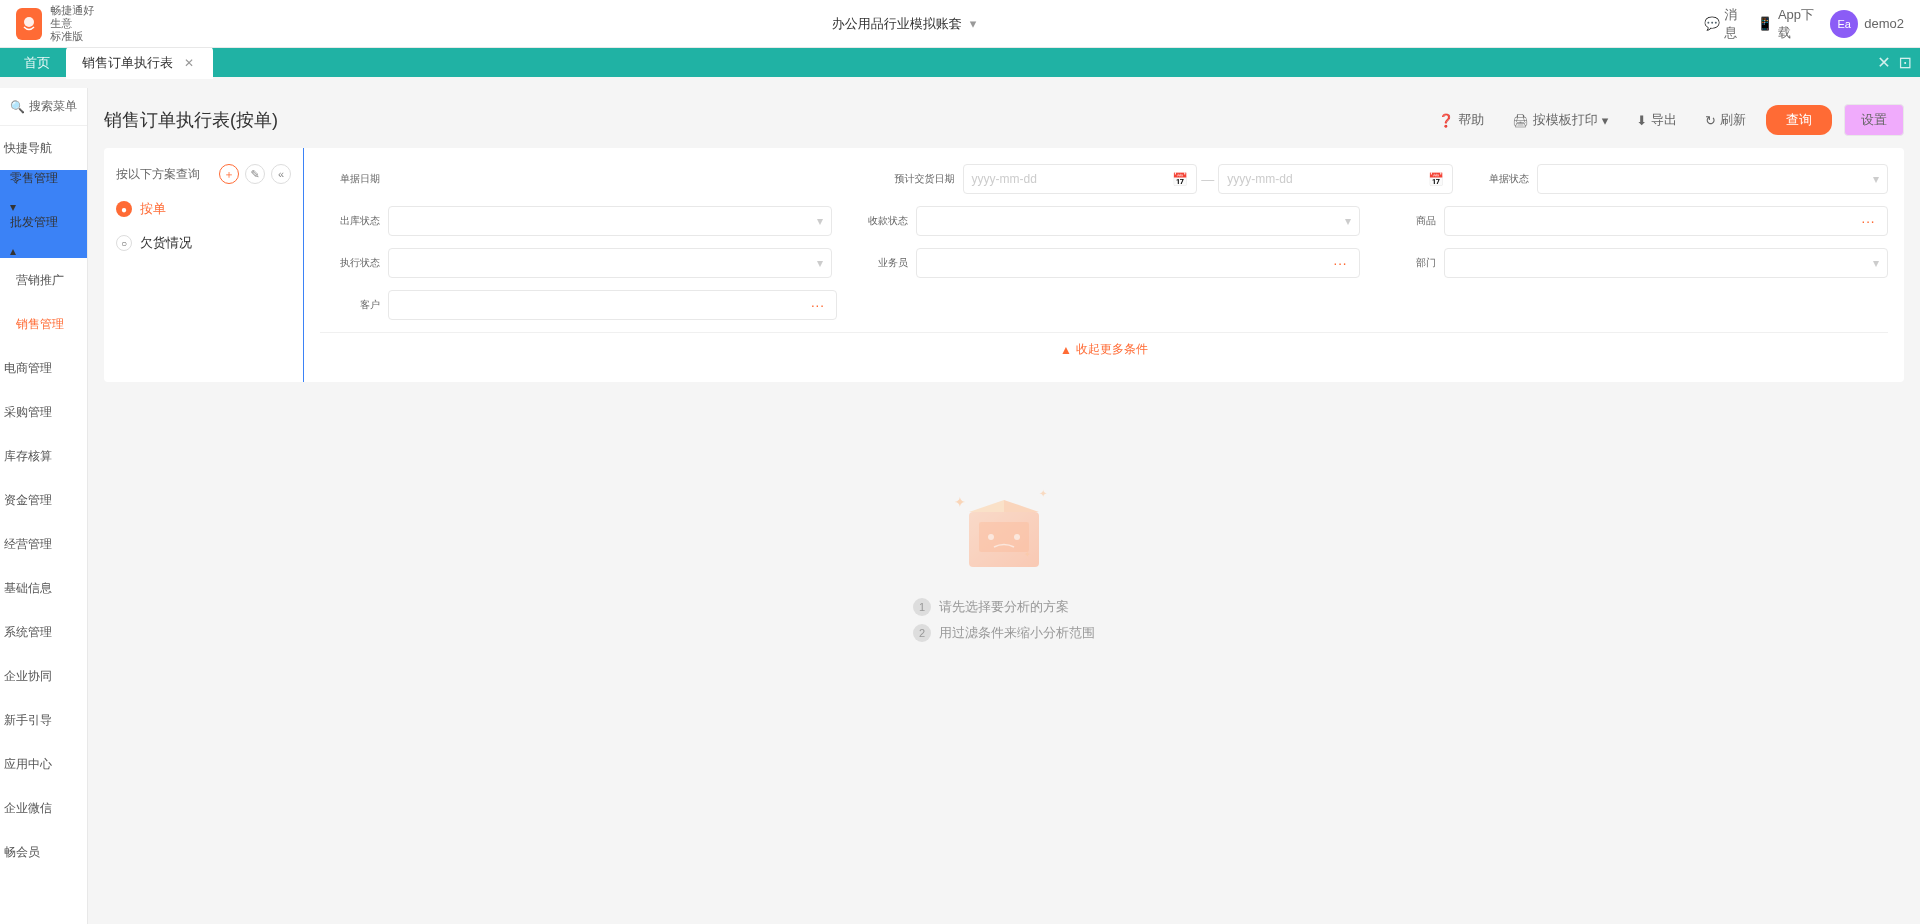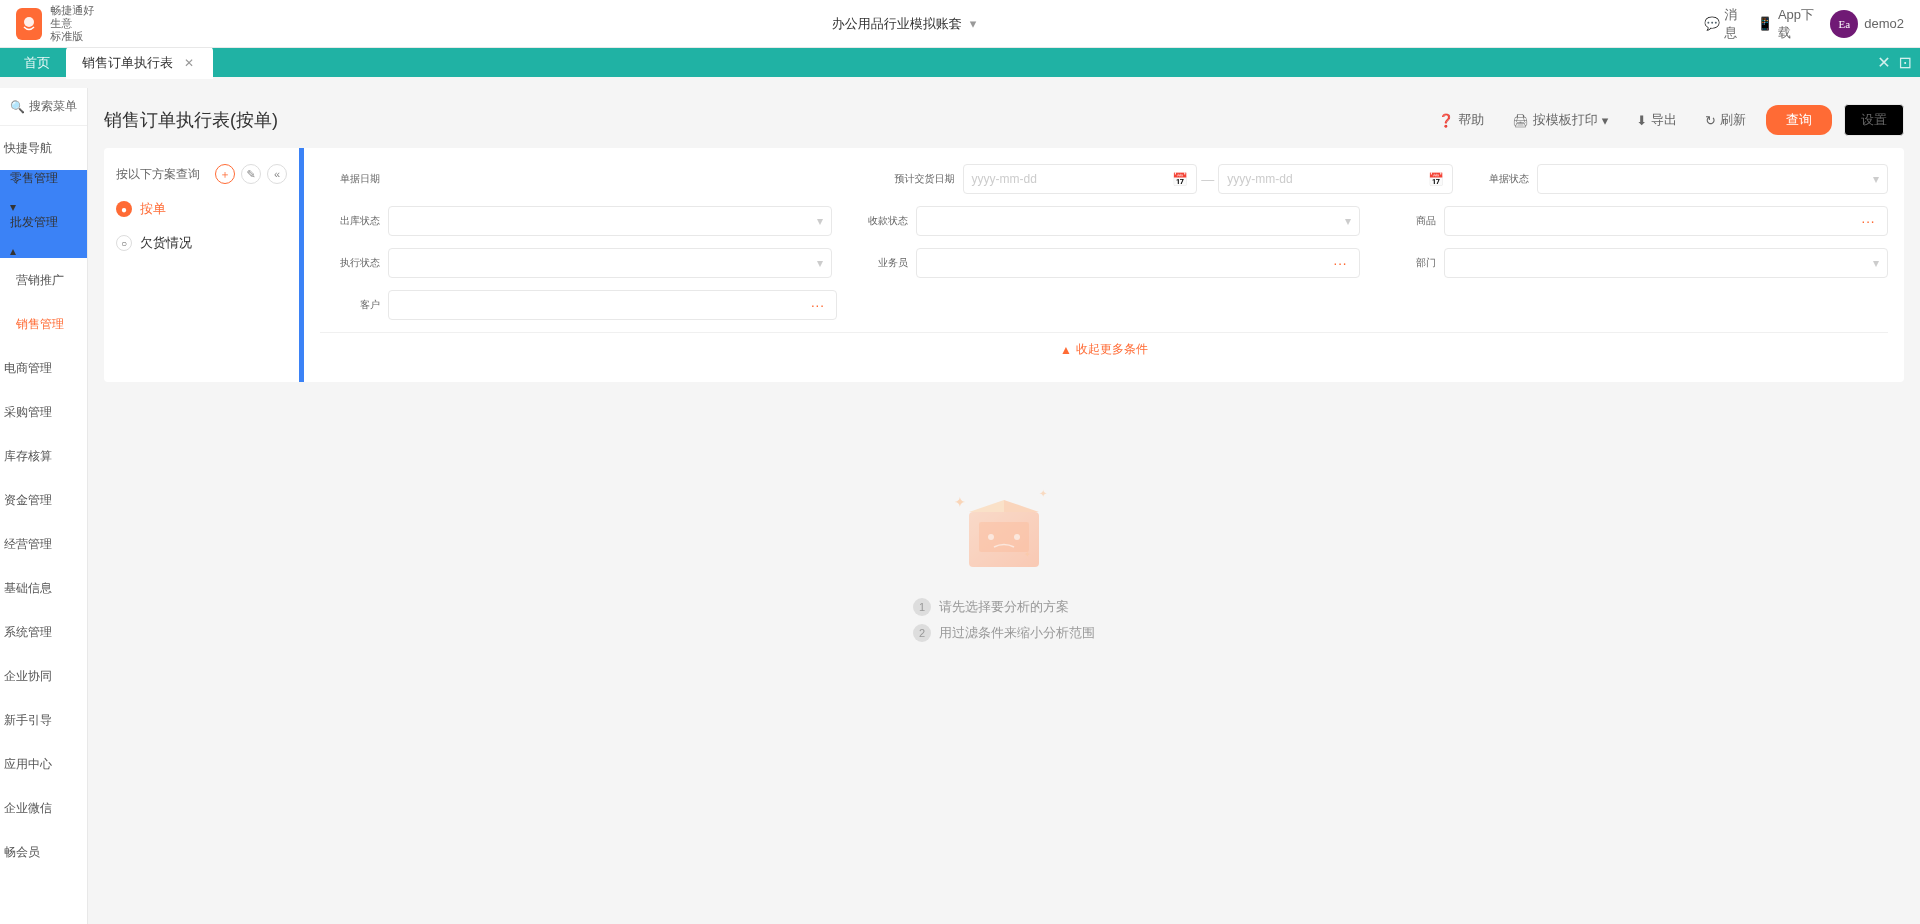--- a/index.html
+++ b/index.html
@@ -60,27 +60,26 @@
       align-items: center;
       gap: 4px;
       color: #666;
       font-size: 13px;
       cursor: pointer;
     }
     .avatar {
       width: 28px;
       height: 28px;
       border-radius: 50%;
-      background: #701a75;
+      background: #8b5cf6;
       display: flex;
       align-items: center;
       justify-content: center;
       color: white;
       font-size: 11px;
-      font-family: Liberation Serif, serif;
     }
     
     
     .tab-bar {
       height: 29px;
       background: #20b2a4;
       display: flex;
       align-items: center;
       padding: 0 8px;
       position: fixed;
@@ -215,39 +214,39 @@
     .action-btn-primary {
       background: #ff6b35;
       color: white;
       border: none;
       border-radius: 12px;
       padding: 6px 20px;
       font-size: 13px;
       cursor: pointer;
     }
     .action-btn-secondary {
-      background: #000000;
+      background: #f0abfc;
       color: #666;
       border: 1px solid #e8e8e8;
       border-radius: 4px;
       padding: 6px 16px;
       font-size: 13px;
       cursor: pointer;
     }
     
     
     .filter-panel {
       background: #fff;
       border-radius: 4px;
       display: flex;
       gap: 0;
     }
     .filter-left {
       width: 200px;
-      border-right: 5px solid #3b82f6;
+      border-right: 1px solid #3b82f6;
       padding: 12px 0;
       flex-shrink: 0;
       text-align: right;
     }
     .filter-left-header {
       display: flex;
       align-items: center;
       justify-content: space-between;
       padding: 4px 12px 8px;
       font-size: 12px;

